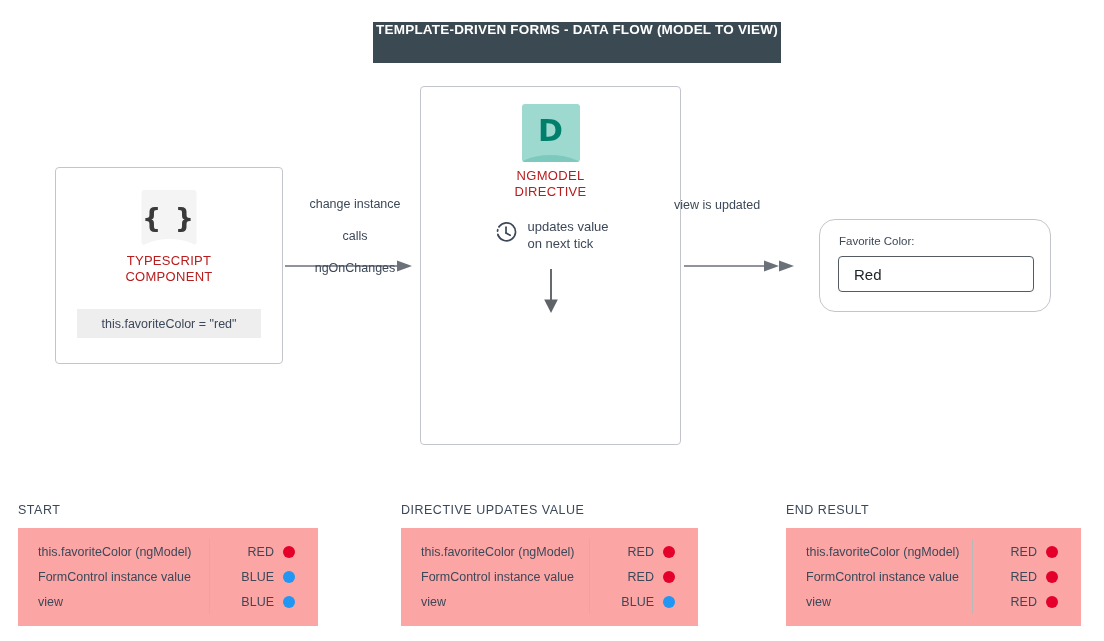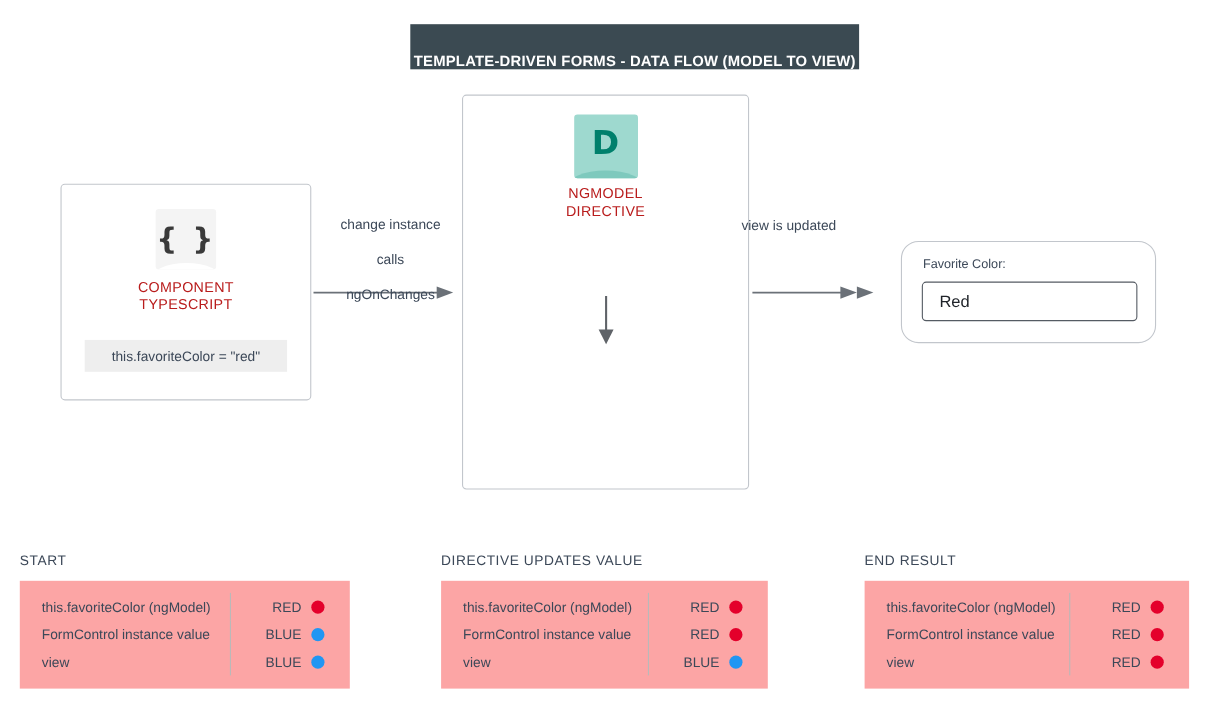--- a/index.html
+++ b/index.html
@@ -23,21 +23,21 @@
 
   
   .banner {
     position: absolute;
     left: 373px;
     top: 22px;
     width: 408px;
     height: 41px;
     background: #3b4a52;
     display: flex;
-    align-items: flex-end;
+    align-items: flex-start;
     justify-content: center;
     box-sizing: border-box;
   }
   .banner-text {
     color: #ffffff;
     font-size: 13.5px;
     font-weight: bold;
     letter-spacing: 0.2px;
     white-space: nowrap;
   }
@@ -320,35 +320,52 @@
 
   <div class="banner">
     <span class="banner-text">TEMPLATE-DRIVEN FORMS - DATA FLOW (MODEL TO VIEW)</span>
   </div>
 
   <div class="panel" id="ts-panel">
     <div class="icon-braces">
       <span>{ }</span>
     </div>
     <div class="panel-caption" id="ts-caption">
+      <div>TYPESCRIPT</div>
       <div>COMPONENT</div>
-      <div>TYPESCRIPT</div>
     </div>
     <div class="code-chip">this.favoriteColor = "red"</div>
   </div>
 
   <div class="panel" id="ng-panel">
     <div class="icon-directive">
       <span class="d-letter">D</span>
     </div>
     <div class="panel-caption" id="ng-caption">
       <div>NGMODEL</div>
       <div>DIRECTIVE</div>
     </div>
 
+    <div class="tick-row">
+      <span>
+        <svg width="26" height="26" viewBox="0 0 26 26" aria-hidden="true">
+
+          <path d="M6.2 6.6 A9 9 0 1 1 5.3 15.6" fill="none" stroke="#3c4858" stroke-width="1.7" stroke-linecap="round"></path>
+
+          <path d="M5.3 15.6 A9 9 0 0 1 6.2 6.6" fill="none" stroke="#3c4858" stroke-width="1.7" stroke-linecap="round" stroke-dasharray="1.4 3.1"></path>
+
+          <line x1="13" y1="13" x2="13" y2="7.2" stroke="#3c4858" stroke-width="1.7" stroke-linecap="round"></line>
+          <line x1="13" y1="13" x2="17.1" y2="15.3" stroke="#3c4858" stroke-width="1.7" stroke-linecap="round"></line>
+        </svg>
+      </span>
+      <span class="tick-label">
+        <span>updates value</span><br>
+        <span>on next tick</span>
+      </span>
+    </div>
 
     <span class="down-arrow">
       <svg width="22" height="46" viewBox="0 0 22 46" aria-hidden="true">
         <line x1="11" y1="0" x2="11" y2="32" stroke="#5f6368" stroke-width="1.9"></line>
         <path d="M11 44 L4.2 30.5 L17.8 30.5 Z" fill="#5f6368"></path>
       </svg>
     </span>
 
   </div>
 

